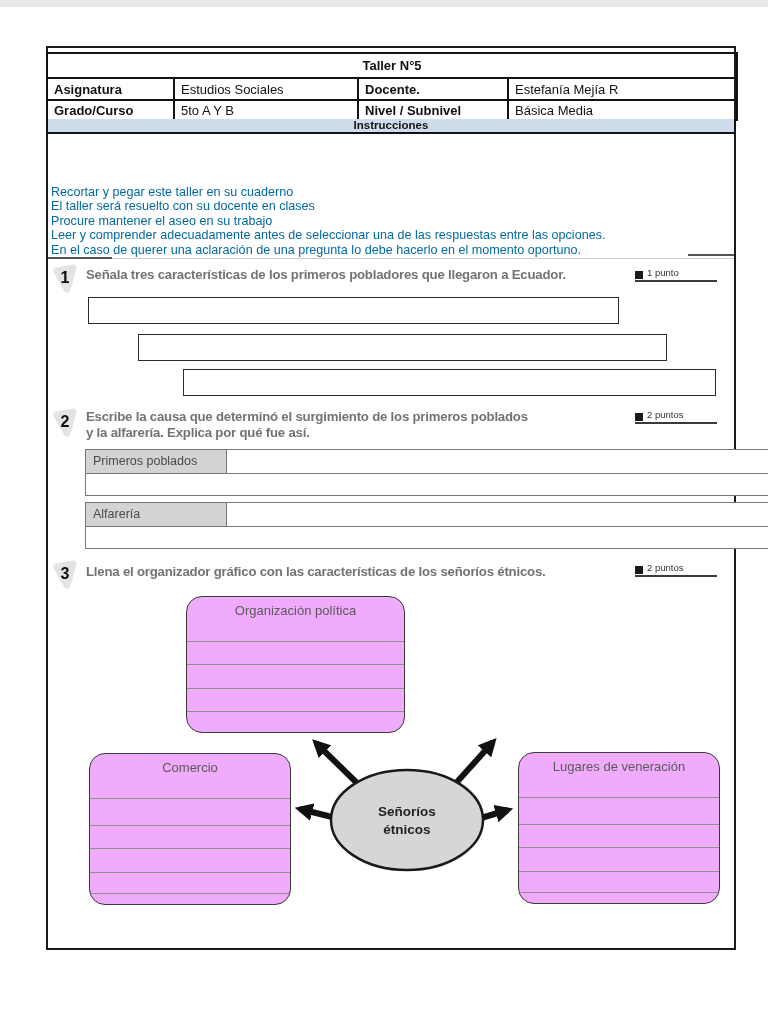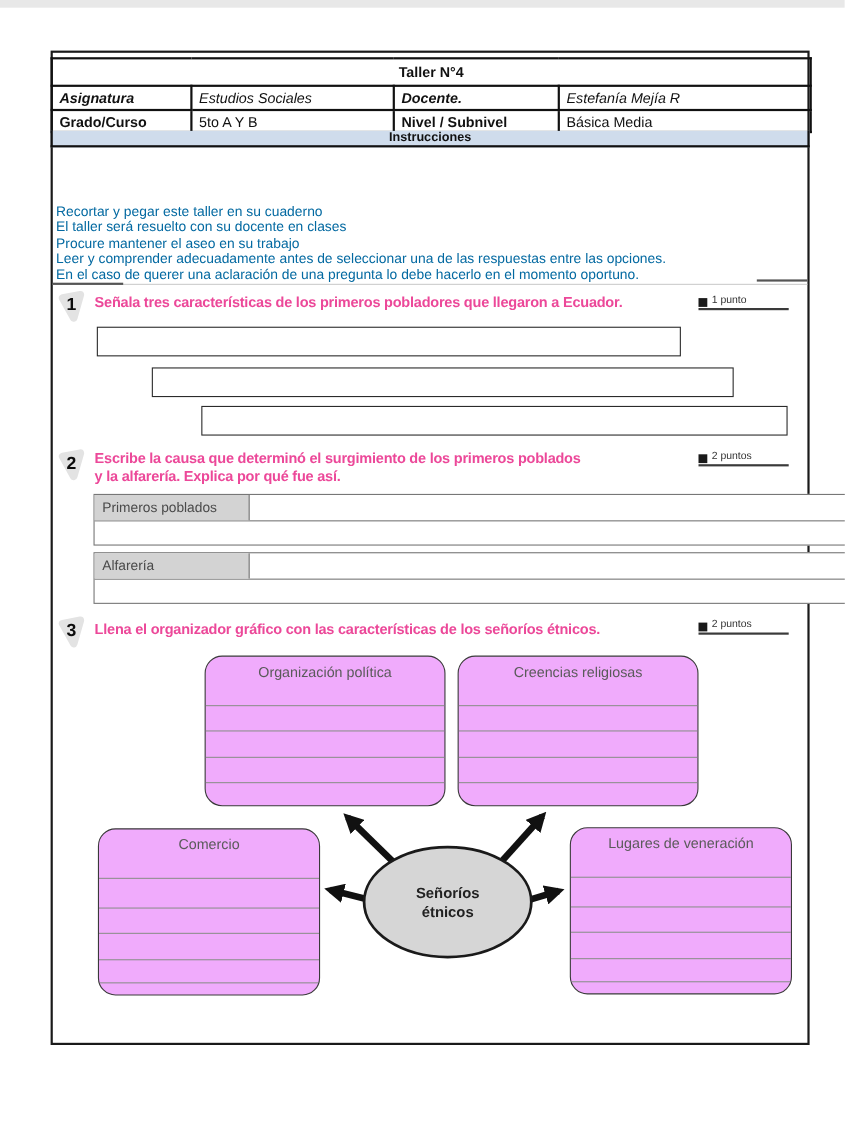--- a/index.html
+++ b/index.html
@@ -10,39 +10,39 @@
 
   
   .headerwrap { position:absolute; left:-2px; top:4px; width:690px; }
   table.htab { width:690px; border-collapse:collapse; table-layout:fixed; }
   table.htab td { border:2px solid #111; font-size:13px; vertical-align:middle; overflow:hidden; white-space:nowrap; }
   table.htab.t2 , table.htab.t3 { margin-top:-2px; }
   td.b { font-weight:bold; }
   td.pl { padding-left:6px; }
   td.ctr { text-align:center; }
   .title-cell { text-align:center; font-weight:bold; font-size:13.5px; height:25px; }
-  .r2 td { height:22px;font-style:italic; }
+  .r2 td { height:22px; }
   .r3 td { height:20px; }
   .rf td { height:19px; }
   .rn td { height:30px; }
   .wrapcell { white-space:normal !important; line-height:14px; font-weight:bold; padding-left:6px; }
   .nota-cell { text-align:right; vertical-align:bottom !important; font-weight:bold; padding:0 6px 3px 0; }
   .band { margin-top:-2px; height:15px; background:#cfdcec; border:2px solid #111; border-top:none; text-align:center; font-weight:bold; font-size:11.5px; line-height:13px; }
 
   
   .instr { position:absolute; left:3px; top:137px; width:680px; font-size:12.6px; line-height:14.4px; color:#0369a1; }
   .div-faint { position:absolute; left:0; top:210px; width:686px; height:1px; background:#cdcdcd; }
   .div-l { position:absolute; left:0; top:209px; width:64px; height:2px; background:#555; }
   .div-r { position:absolute; right:0; top:206px; width:46px; height:2px; background:#555; }
 
   
   .qnum { position:absolute; width:26px; height:30px; }
   .qnum svg { position:absolute; left:0; top:0; }
   .qnum span { position:absolute; left:0; right:0; top:5px; text-align:center; font-weight:bold; font-size:16px; color:#0c0c0c; }
-  .qtext { position:absolute; font-weight:bold; font-size:13.2px; letter-spacing:-0.2px; color:#ec4899; white-space:nowrap; }
+  .qtext { position:absolute; font-weight:bold; font-size:13.2px; letter-spacing:-0.2px; color:#737373; white-space:nowrap; }
   .pts { position:absolute; width:82px; height:16px; }
   .pts .sq { position:absolute; left:0; top:5px; width:8px; height:8px; background:#1a1a1a; }
   .pts .pt-label { position:absolute; left:12px; top:1px; font-size:9.5px; color:#333; white-space:nowrap; }
   .pts .ul { position:absolute; left:0; bottom:0; width:82px; height:2px; background:#3a3a3a; }
 
   
   .ansbox { position:absolute; height:27px; border:1.6px solid #2b2b2b; background:#fff; }
 
   
   .fieldgroup { position:absolute; left:37px; width:716px; border:1.2px solid #777; background:#fff; }
@@ -67,21 +67,21 @@
   <div class="headerwrap">
     <table class="htab t1">
       <colgroup>
           <col style="width:127px">
           <col style="width:184px">
           <col style="width:150px">
           <col style="width:229px">
         </colgroup>
       <tbody>
           <tr>
-            <td colspan="4" class="title-cell">Taller N°4</td>
+            <td colspan="4" class="title-cell">Taller N°5</td>
           </tr>
       <tr class="r2">
         <td class="b pl">Asignatura</td>
         <td class="pl">Estudios Sociales</td>
         <td class="b pl">Docente.</td>
         <td class="pl">Estefanía Mejía R</td>
       </tr>
       <tr class="r3">
         <td class="b pl">Grado/Curso</td>
         <td class="pl">5to A Y B</td>
@@ -162,27 +162,20 @@
     <span class="ul"></span>
   </div>
 
   <div class="dbox" style="left:138px; top:548px; width:219px; height:137px;">
     <span class="dtitle">Organización política</span>
     <div class="rline" style="top:44px;"></div>
     <div class="rline" style="top:67px;"></div>
     <div class="rline" style="top:91px;"></div>
     <div class="rline" style="top:114px;"></div>
   </div>
-  <div class="dbox" style="left:368px; top:548px; width:219px; height:137px;">
-    <span class="dtitle">Creencias religiosas</span>
-    <div class="rline" style="top:44px;"></div>
-    <div class="rline" style="top:67px;"></div>
-    <div class="rline" style="top:91px;"></div>
-    <div class="rline" style="top:114px;"></div>
-  </div>
   <div class="dbox" style="left:41px; top:705px; width:202px; height:152px;">
     <span class="dtitle">Comercio</span>
     <div class="rline" style="top:44px;"></div>
     <div class="rline" style="top:71px;"></div>
     <div class="rline" style="top:94px;"></div>
     <div class="rline" style="top:118px;"></div>
     <div class="rline" style="top:139px;"></div>
   </div>
   <div class="dbox" style="left:470px; top:704px; width:202px; height:152px;">
     <span class="dtitle">Lugares de veneración</span>

